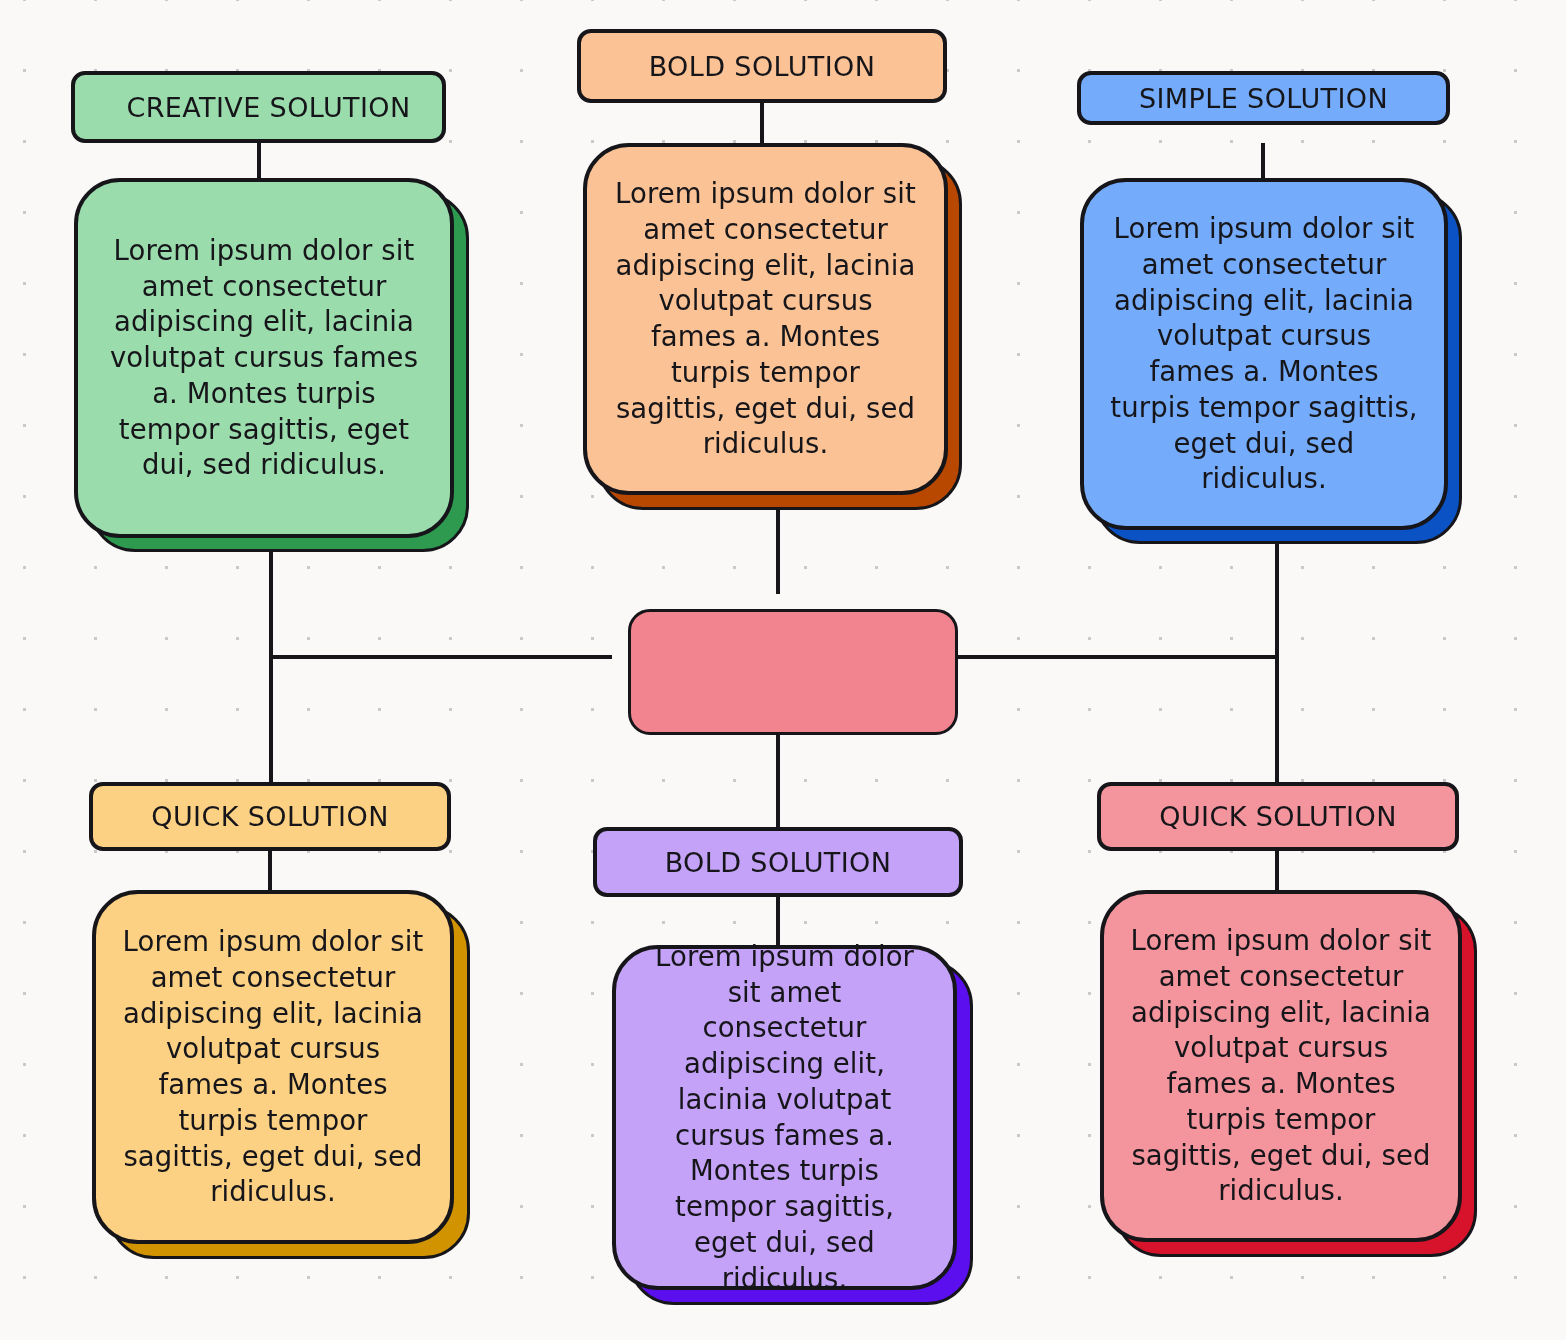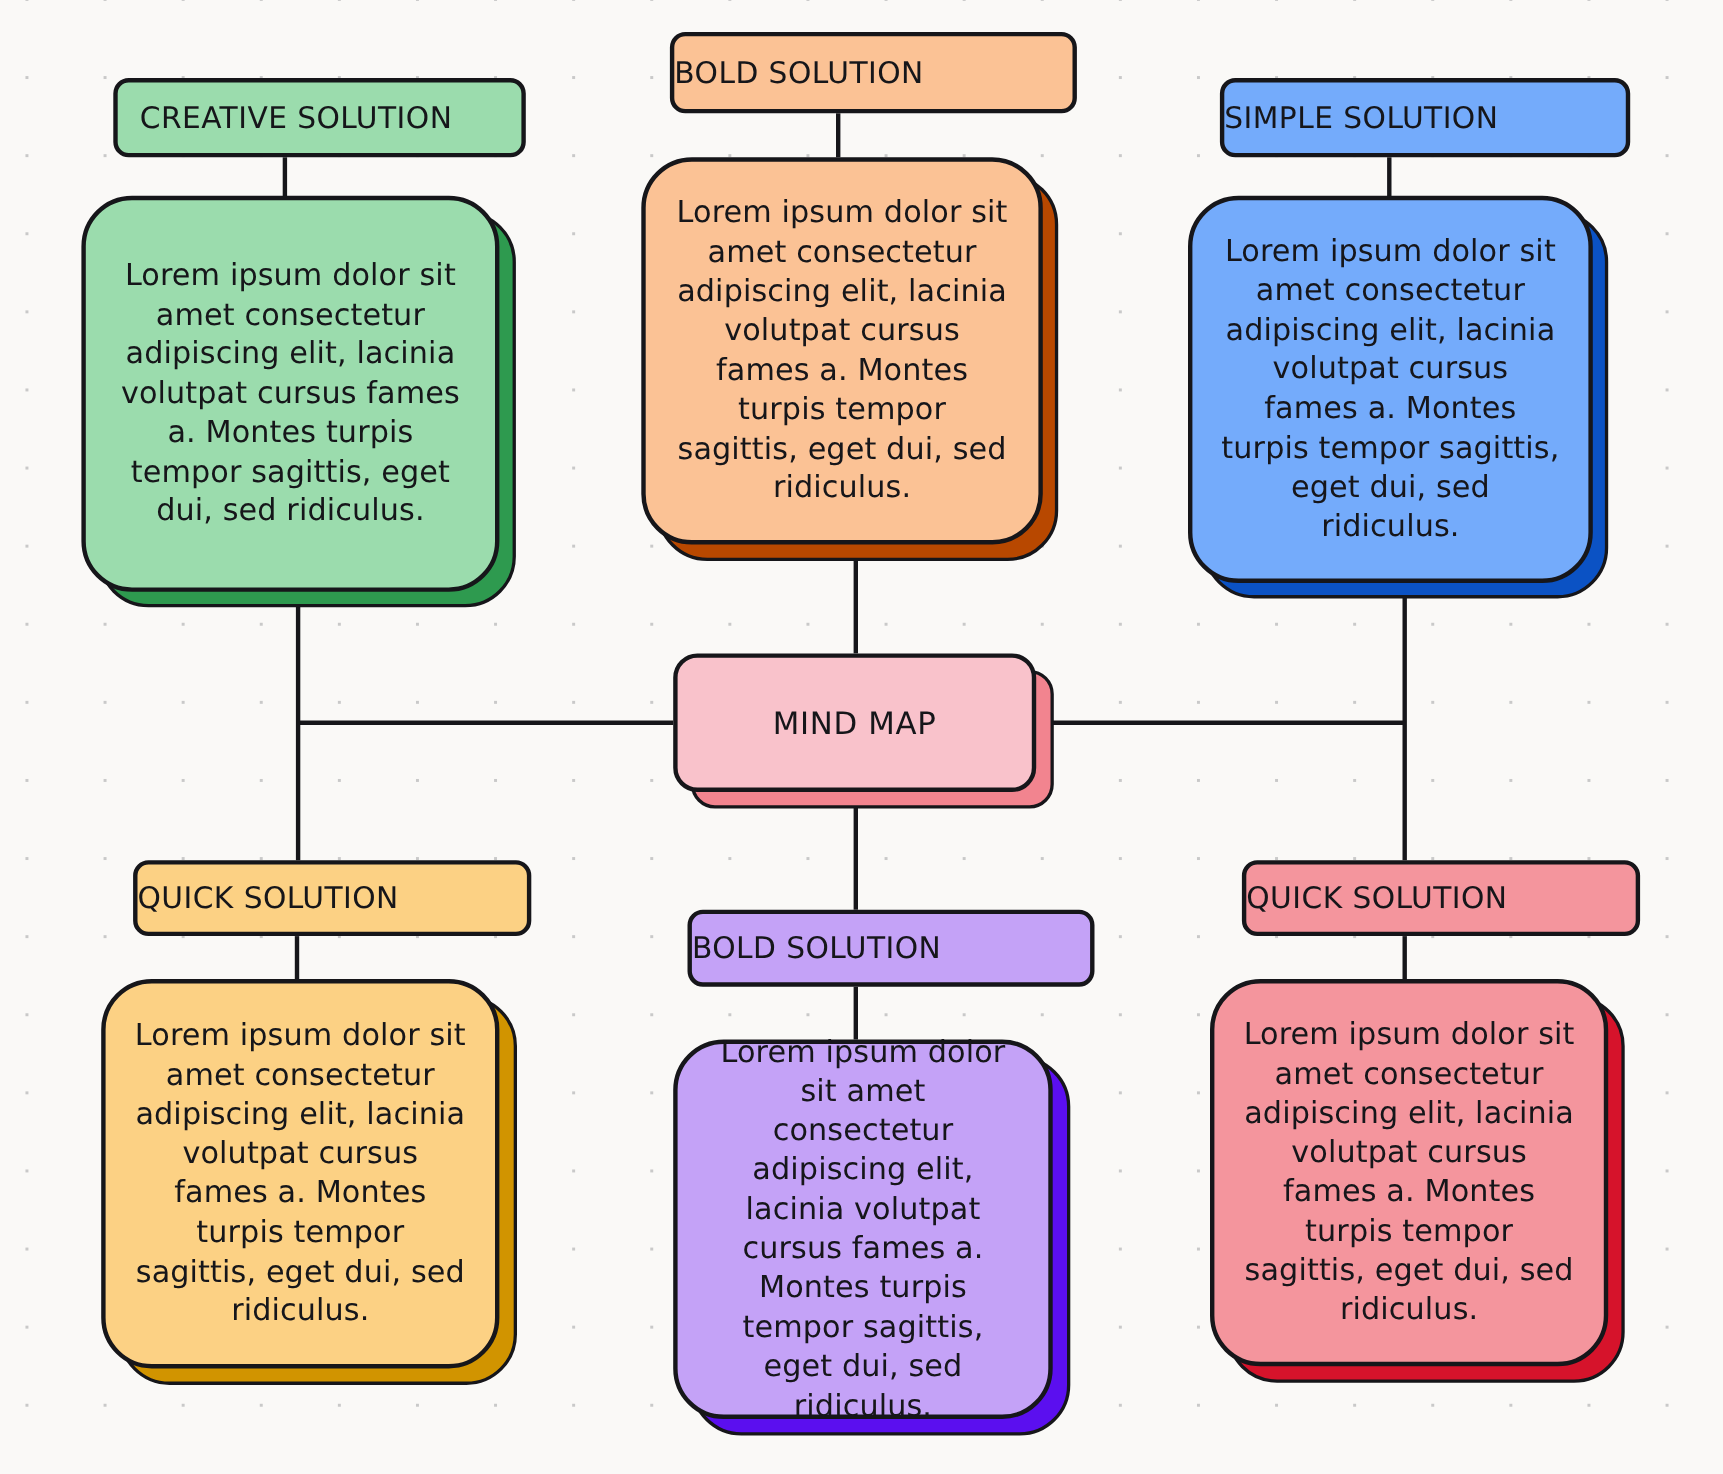--- a/index.html
+++ b/index.html
@@ -42,21 +42,21 @@
     color:#16161a;
     letter-spacing:.1px;
   }
   
   .label{
     position:absolute;
     border:4px solid #16161a;
     box-sizing:border-box;
     border-radius:14px;
     z-index:4;
-    display:flex;align-items:center;margin-left:32px;
+    display:flex;align-items:center;justify-content:center;
   }
   .label .label-text{
     font-size:27px;
     color:#16161a;
     letter-spacing:.4px;
     white-space:nowrap;
   }
   
   .center-shadow{
     position:absolute;
@@ -119,28 +119,25 @@
     <div class="body-text">Lorem ipsum dolor sit amet consectetur adipiscing elit, lacinia volutpat cursus fames a. Montes turpis tempor sagittis, eget dui, sed ridiculus.</div>
   </div>
   <div class="label" style="left:577px;top:29px;width:370px;height:74px;background:#fbc295;">
     <span class="label-text">BOLD SOLUTION</span>
   </div>
 
   <div class="shadow" style="left:1094px;top:192px;width:368px;height:352px;border-radius:46px;background:#0b52c4;"></div>
   <div class="card" style="left:1080px;top:178px;width:368px;height:352px;background:#74abfb;">
     <div class="body-text">Lorem ipsum dolor sit amet consectetur adipiscing elit, lacinia volutpat cursus fames a. Montes turpis tempor sagittis, eget dui, sed ridiculus.</div>
   </div>
-  <div class="label" style="left:1077px;top:71px;width:373px;height:72px;background:#74abfb;">
+  <div class="label" style="left:1077px;top:71px;width:373px;height:54px;background:#74abfb;">
     <span class="label-text">SIMPLE SOLUTION</span>
   </div>
 
   <div class="center-shadow" style="left:628px;top:609px;width:330px;height:126px;background:#f2848f;"></div>
-  <div class="center-card" style="left:612px;top:594px;width:330px;height:126px;background:#f9c2cb;">
-    <span class="center-text">MIND MAP</span>
-  </div>
 
   <div class="shadow" style="left:108px;top:905px;width:362px;height:354px;border-radius:46px;background:#d19400;"></div>
   <div class="card" style="left:92px;top:890px;width:362px;height:354px;background:#fcd184;">
     <div class="body-text">Lorem ipsum dolor sit amet consectetur adipiscing elit, lacinia volutpat cursus fames a. Montes turpis tempor sagittis, eget dui, sed ridiculus.</div>
   </div>
   <div class="label" style="left:89px;top:782px;width:362px;height:69px;background:#fcd184;">
     <span class="label-text">QUICK SOLUTION</span>
   </div>
 
   <div class="shadow" style="left:628px;top:960px;width:345px;height:345px;border-radius:46px;background:#5b0fef;"></div>

